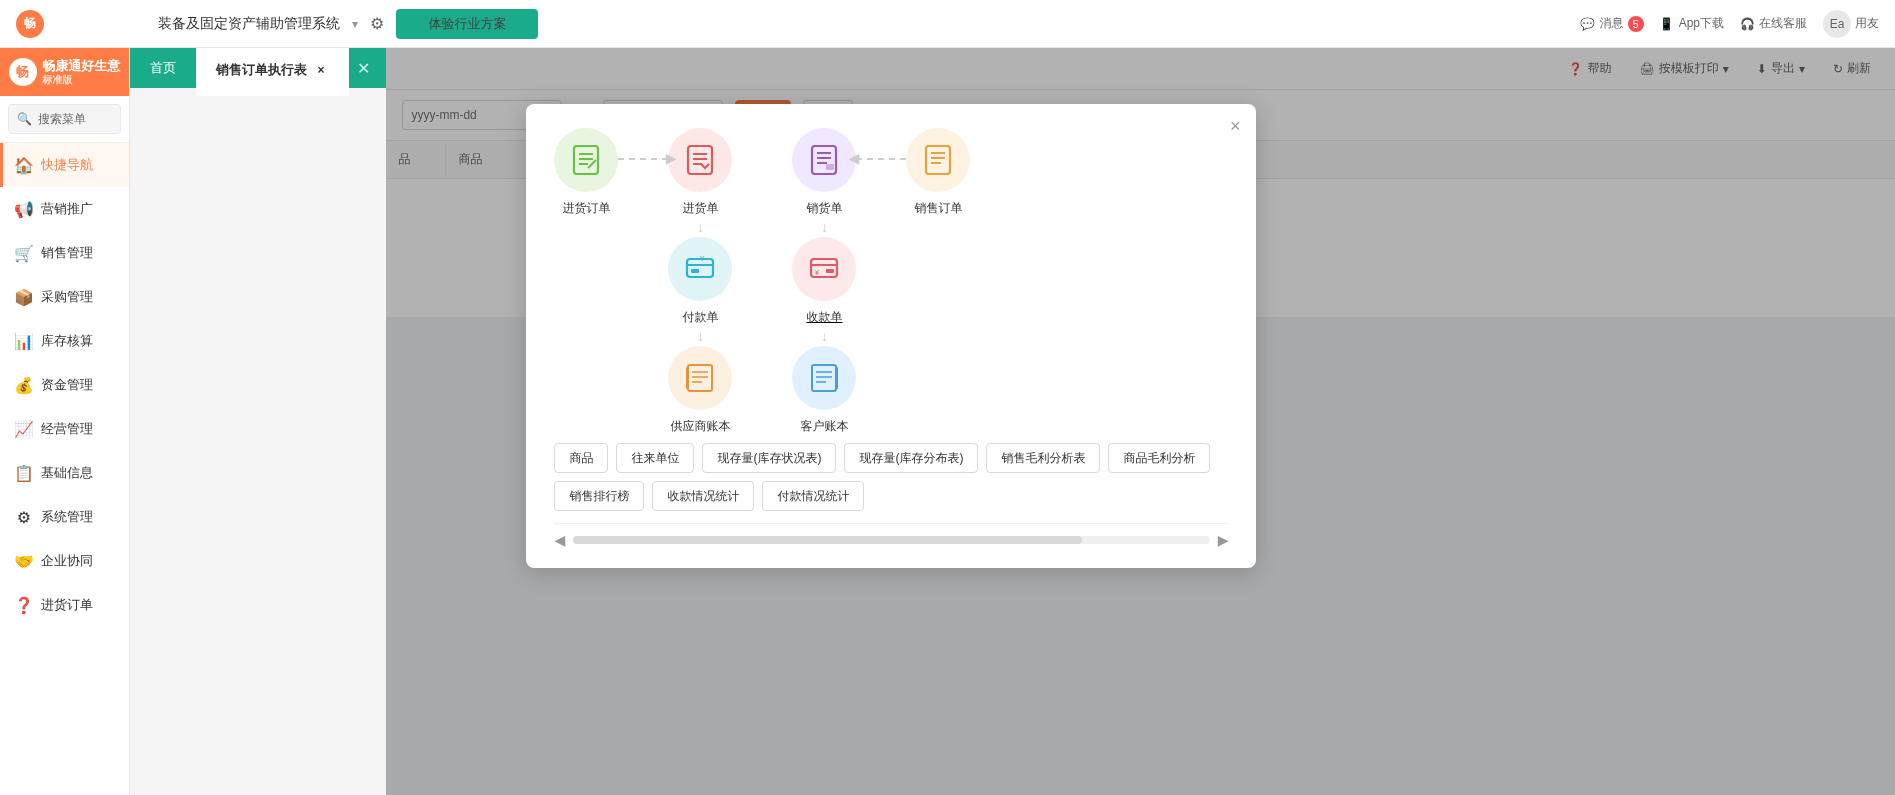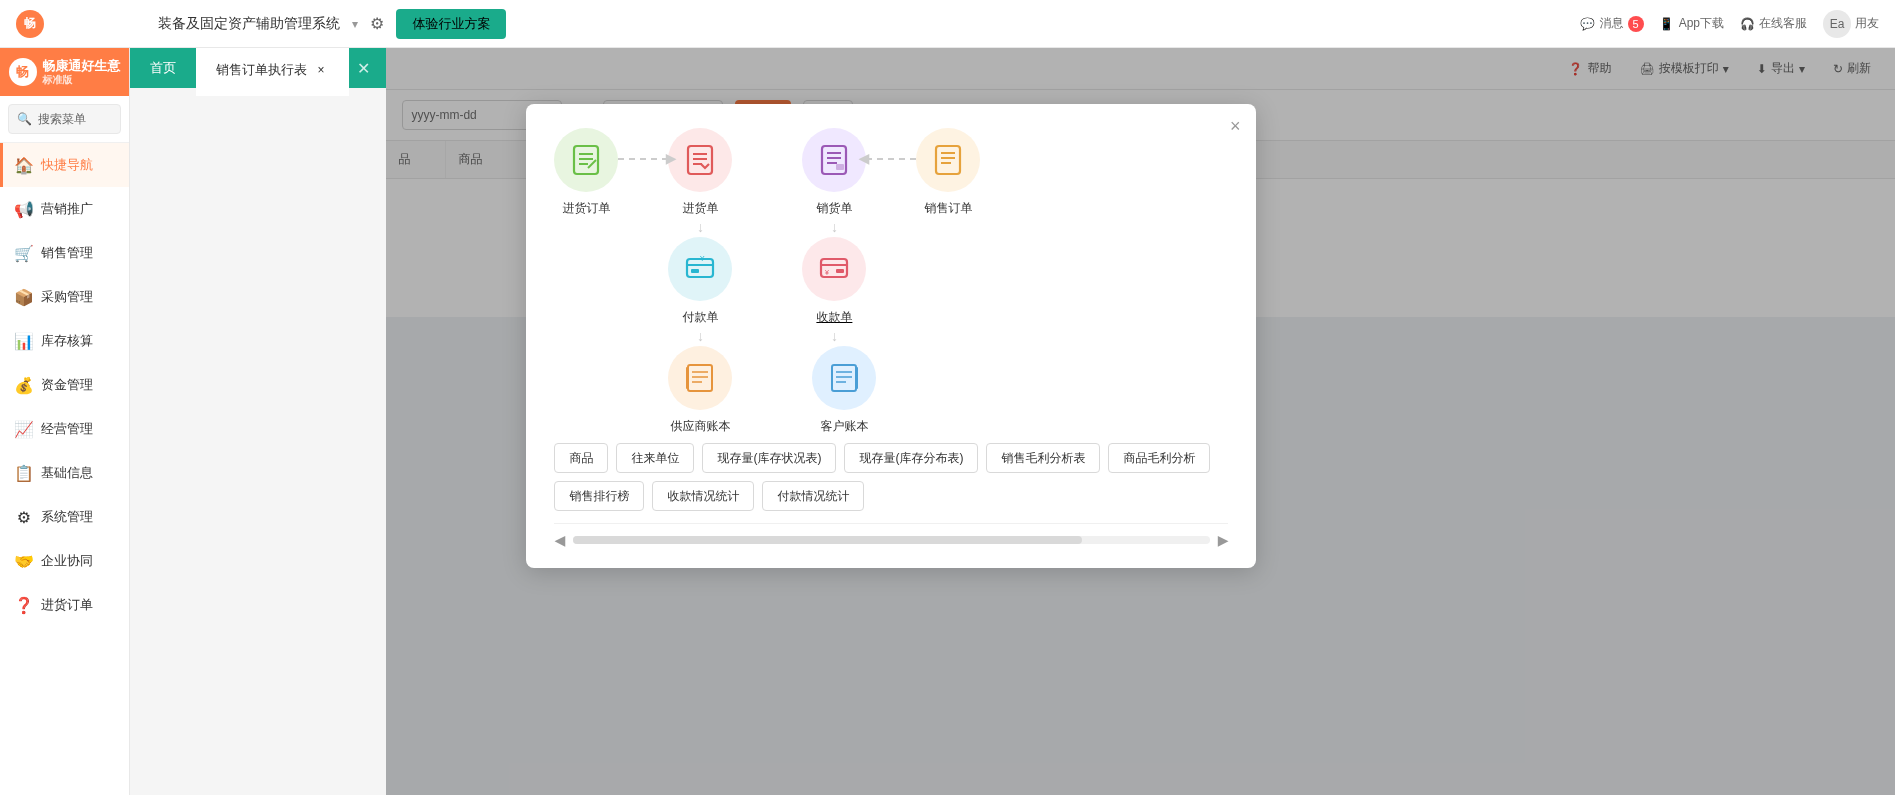--- a/index.html
+++ b/index.html
@@ -21,21 +21,21 @@
     .sidebar-item { height: 44px; display: flex; align-items: center; gap: 8px; padding: 0 12px; cursor: pointer; color: #333; font-size: 13px; border-left: 3px solid transparent; }
     .sidebar-item.active { background: #fff7f0; color: #ff7d45; border-left-color: #ff7d45; }
     .sidebar-item-icon { width: 18px; height: 18px; display: flex; align-items: center; justify-content: center; font-size: 16px; }
 
     
     .content-area { flex: 1; display: flex; flex-direction: row; overflow: hidden; }
 
     
     .tab-bar { height: 40px; background: #1aab8b; display: flex; align-items: center; padding: 0 0 0 0; flex-shrink: 0; }
     .tab-item { height: 40px; padding: 0 20px; display: flex; align-items: center; cursor: pointer; color: rgba(255,255,255,0.8); font-size: 13px; gap: 6px; }
-    .tab-item.active { background: #fff; color: #333; border-radius: 4px 4px 0 0; margin-top: 4px; height: 52px; }
+    .tab-item.active { background: #fff; color: #333; border-radius: 4px 4px 0 0; margin-top: 4px; height: 52px; font-weight: bold; }
     .tab-item.home { color: #fff; }
     .tab-close { width: 16px; height: 16px; display: flex; align-items: center; justify-content: center; border-radius: 50%; font-size: 12px; cursor: pointer; }
     .tab-bar-close { margin-left: auto; margin-right: 8px; color: rgba(255,255,255,0.8); cursor: pointer; font-size: 16px; padding: 4px 8px; }
 
     
     .page-content { flex: 1; overflow: auto; position: relative; background: #f0f2f5; }
 
     
     .page-toolbar { background: #fff; padding: 8px 16px; display: flex; align-items: center; gap: 12px; justify-content: flex-end; border-bottom: 1px solid #e8e8e8; }
     .toolbar-btn { display: flex; align-items: center; gap: 4px; cursor: pointer; color: #666; font-size: 12px; padding: 4px 8px; border-radius: 4px; }
@@ -55,21 +55,21 @@
     .table-col:last-child { border-right: none; }
     .no-data { text-align: center; padding: 60px; color: #999; font-size: 13px; }
 
     
     .app-title { font-size: 14px; color: #333; font-weight: 500; }
 
     
     .top-icon-btn { display: flex; align-items: center; gap: 4px; cursor: pointer; color: #666; font-size: 12px; }
     .badge { background: #ff4d4f; color: #fff; border-radius: 10px; padding: 0 5px; font-size: 11px; min-width: 16px; height: 16px; display: flex; align-items: center; justify-content: center; }
     .user-avatar { width: 28px; height: 28px; background: #e8e8e8; border-radius: 50%; display: flex; align-items: center; justify-content: center; font-size: 12px; color: #666; }
-    .try-btn { background: #1aab8b; color: #000000; border: none; border-radius: 4px; padding: 6px 16px; cursor: pointer; font-size: 13px; }
+    .try-btn { background: #1aab8b; color: #404040; border: none; border-radius: 4px; padding: 6px 32px; cursor: pointer; font-size: 13px; }
     .settings-icon { color: #666; cursor: pointer; font-size: 16px; }
     .dropdown-arrow { color: #999; font-size: 12px; }
 
     
     .popup-overlay { position: absolute; top: 0; left: 0; right: 0; bottom: 0; background: rgba(0,0,0,0.3); z-index: 100; display: flex; align-items: flex-start; justify-content: flex-start; }
     .popup-box { background: #fff; border-radius: 8px; box-shadow: 0 4px 24px rgba(0,0,0,0.18); width: 730px; margin-top: 0; margin-left: 0; padding: 24px 28px 20px 28px; position: relative; }
     .popup-close { position: absolute; top: 12px; right: 16px; cursor: pointer; color: #999; font-size: 18px; }
     .flow-node { display: flex; flex-direction: column; align-items: center; gap: 8px; }
     .flow-circle { width: 64px; height: 64px; border-radius: 50%; display: flex; align-items: center; justify-content: center; font-size: 28px; }
     .flow-label { font-size: 12px; color: #333; text-align: center; }
@@ -387,21 +387,21 @@
                         </svg>
                     </div>
                     <span class="flow-label">收款单</span>
                   </div>
                 </div>
 
                 <div style="display:flex;flex-direction:column;align-items:center;margin-right:114px;">
                   <div style="height:20px;display:flex;align-items:center;justify-content:center;color:#ccc;font-size:14px;">↓</div>
                 </div>
 
-                <div style="display:flex;flex-direction:column;align-items:flex-start;margin-right:114px;margin-left:20px;">
+                <div style="display:flex;flex-direction:column;align-items:flex-start;margin-right:114px;">
                   <div class="flow-node">
                     <div class="flow-circle" style="background:#e0f0ff;">
                       <svg width="36" height="36" viewBox="0 0 36 36">
                           <rect x="6" y="5" width="24" height="26" rx="2" fill="none" stroke="#4a9ed6" stroke-width="2"></rect>
                           <line x1="10" y1="12" x2="26" y2="12" stroke="#4a9ed6" stroke-width="1.5"></line>
                           <line x1="10" y1="17" x2="26" y2="17" stroke="#4a9ed6" stroke-width="1.5"></line>
                           <line x1="10" y1="22" x2="20" y2="22" stroke="#4a9ed6" stroke-width="1.5"></line>
                           <rect x="29" y="7" width="3" height="22" rx="1" fill="#4a9ed6"></rect>
                         </svg>
                     </div>

